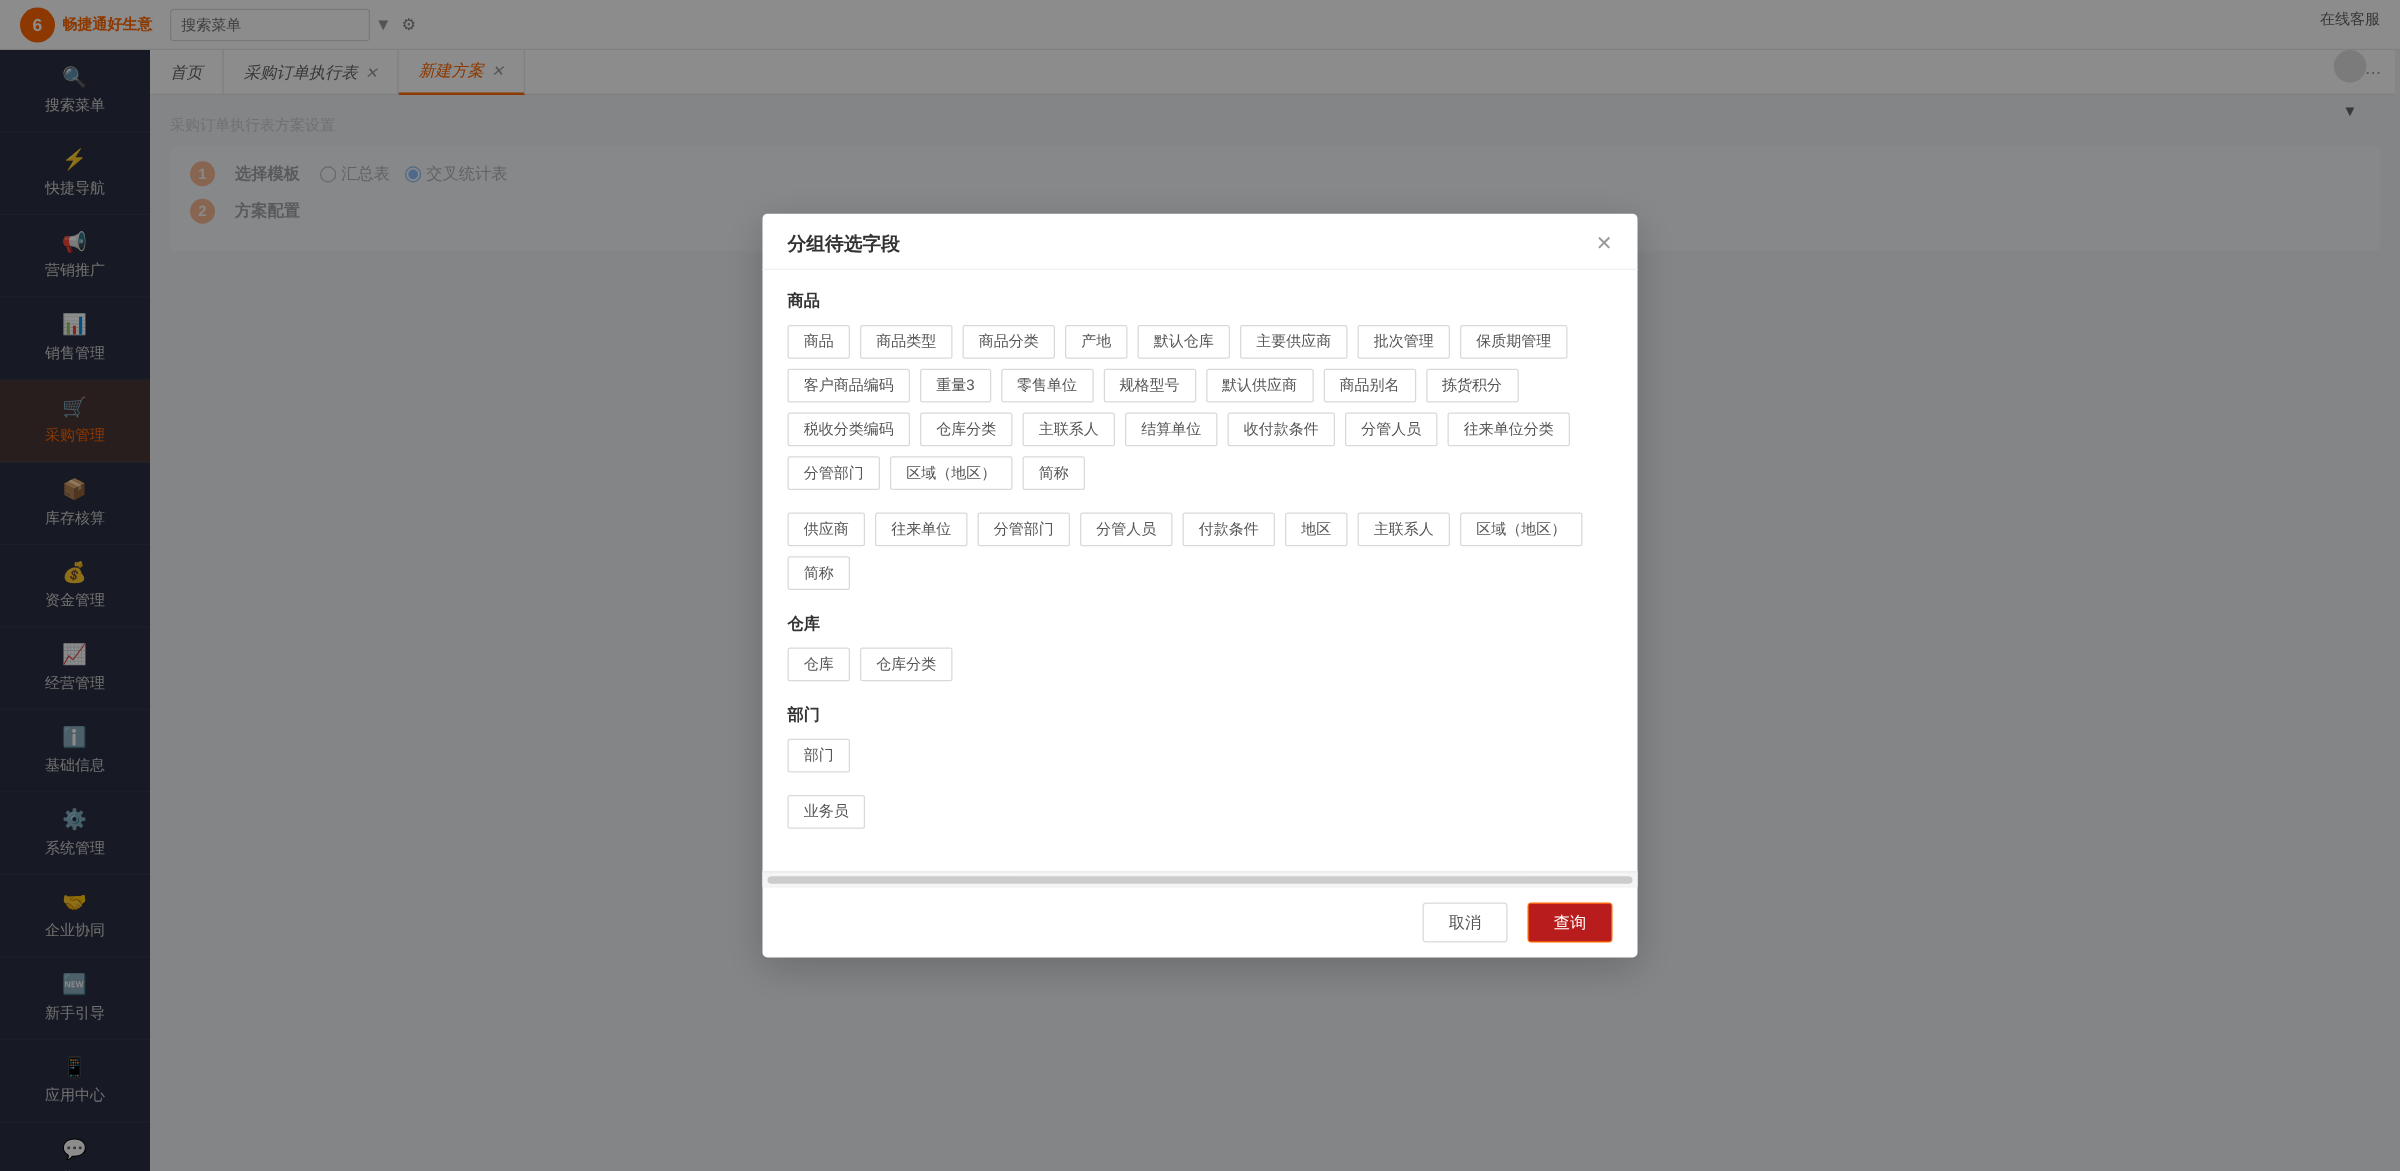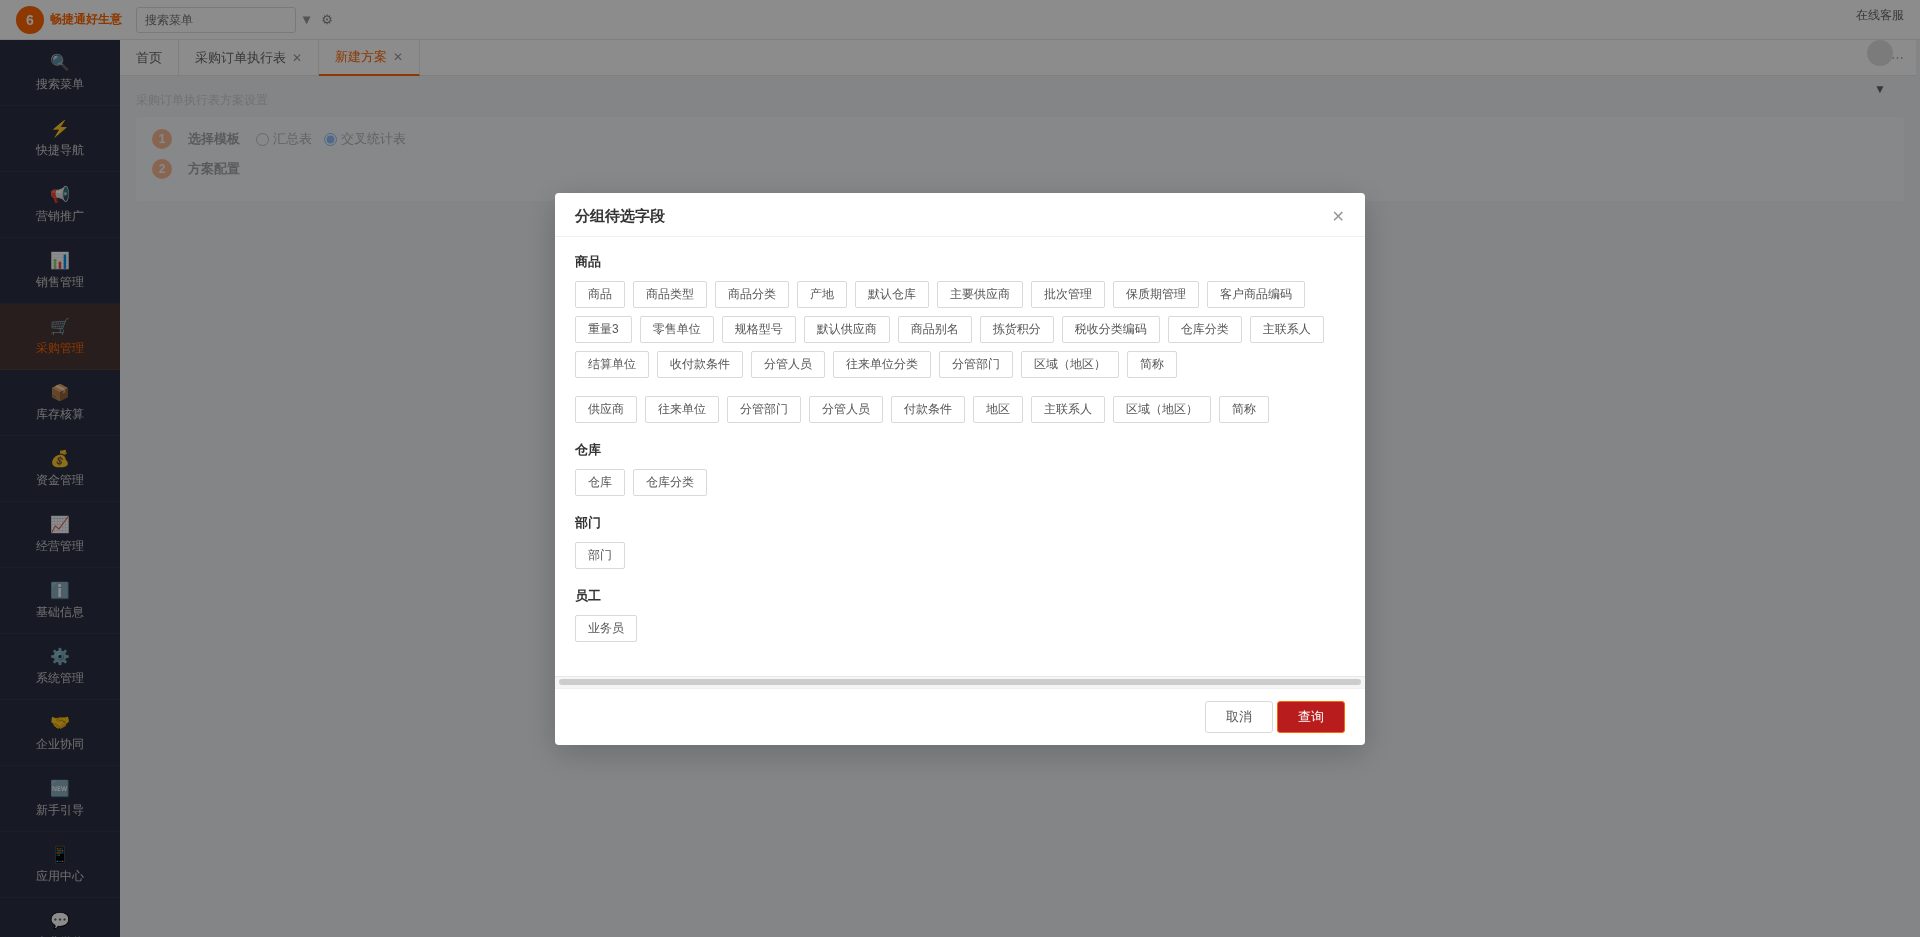--- a/index.html
+++ b/index.html
@@ -94,20 +94,21 @@
     
     .tab-bar {
       position: fixed;
       top: 40px; left: 120px; right: 4px;
       height: 36px;
       background: #fff;
       display: flex;
       align-items: center;
       border-bottom: 1px solid #e8e8e8;
       z-index: 99;
+      font-style: italic;
     }
     .tab-item {
       height: 36px;
       padding: 0 16px;
       display: flex;
       align-items: center;
       cursor: pointer;
       color: #666;
       font-size: 13px;
       border-right: 1px solid #e8e8e8;
@@ -176,21 +177,21 @@
       z-index: 200;
       display: flex;
       align-items: center;
       justify-content: center;
     }
 
     
     .modal {
       background: #fff;
       border-radius: 4px;
-      width: 810px;
+      width: 700px;
       max-height: 600px;
       display: flex;
       flex-direction: column;
       box-shadow: 0 8px 32px rgba(0,0,0,0.2);
     }
     .modal-header {
       display: flex;
       align-items: center;
       justify-content: space-between;
       padding: 14px 20px 10px;
@@ -212,21 +213,21 @@
     .modal-body {
       flex: 1;
       overflow-y: auto;
       padding: 16px 20px;
     }
     .modal-footer {
       padding: 12px 20px;
       border-top: 1px solid #f0f0f0;
       display: flex;
       justify-content: flex-end;
-      gap: 4px;
+      gap: 16px;
       flex-shrink: 0;
     }
 
     
     .field-section {
       margin-bottom: 18px;
     }
     .section-title {
       font-size: 13px;
       font-weight: 600;
@@ -505,21 +506,20 @@
       </div>
 
       <div class="field-section">
         <div class="section-title">部门</div>
         <div class="field-tags">
           <button class="field-tag">部门</button>
         </div>
       </div>
 
       <div class="field-section">
-        <div class="section-title">员工</div>
         <div class="field-tags">
           <button class="field-tag">业务员</button>
         </div>
       </div>
 
     </div>
 
     <div class="modal-hscroll">
       <div class="hscroll-bar"></div>
     </div>

